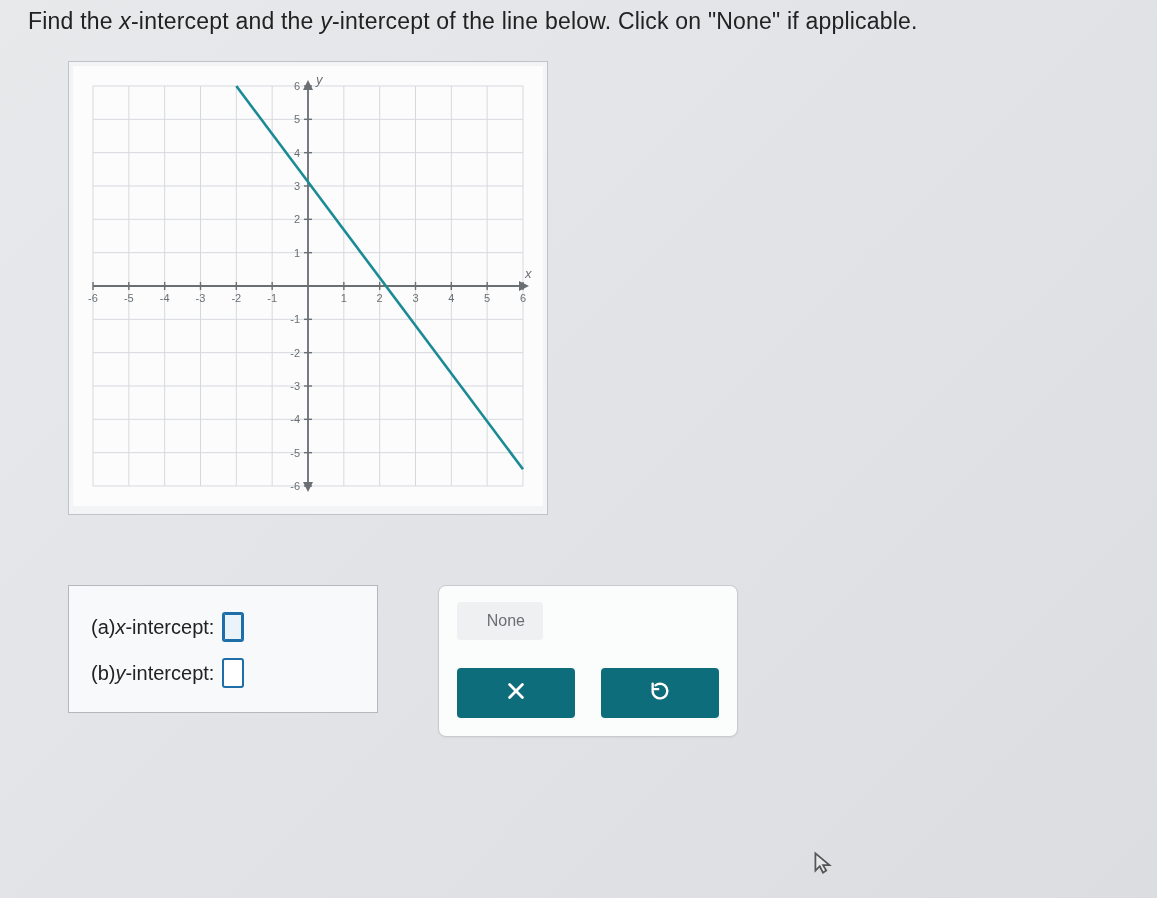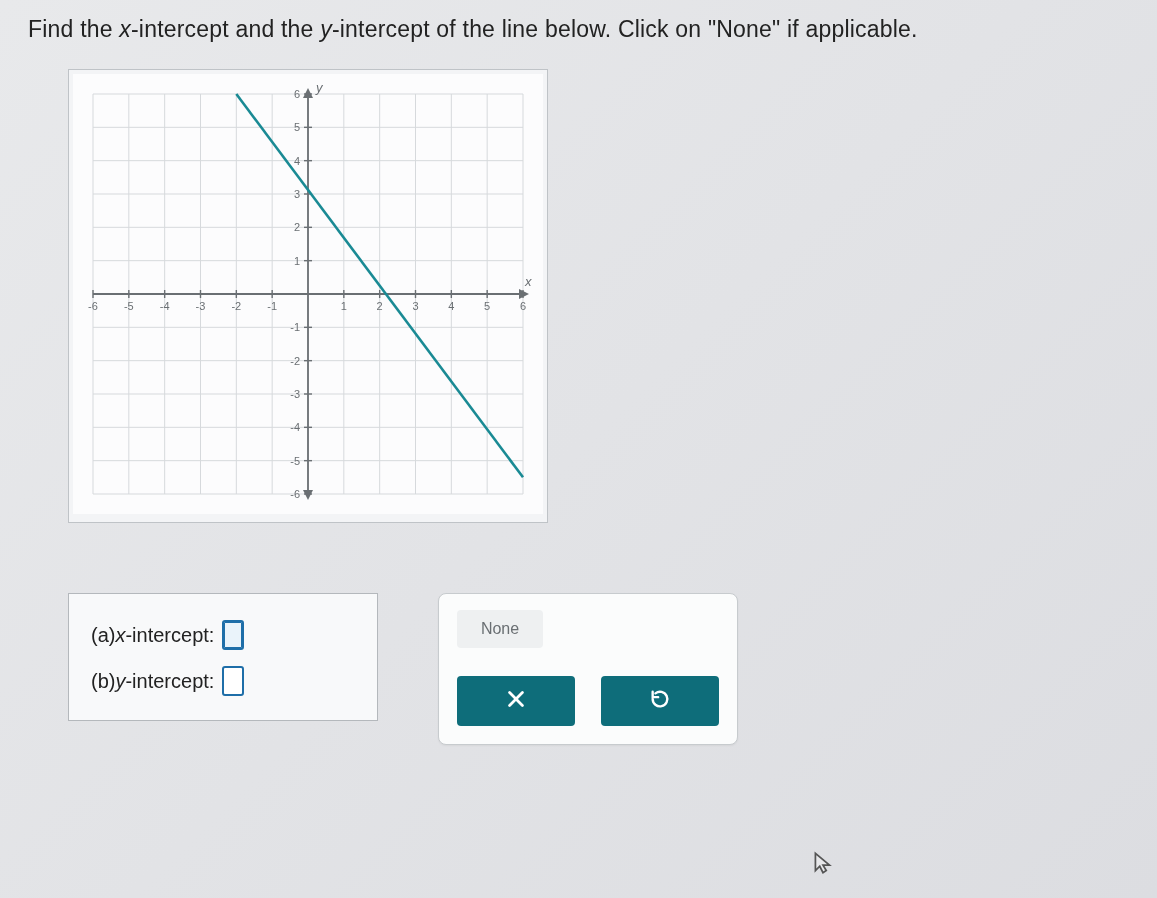--- a/index.html
+++ b/index.html
@@ -6,21 +6,21 @@
     margin: 0;
     padding: 0;
     width: 1157px;
     height: 898px;
     background: linear-gradient(135deg, #e8e9eb 0%, #dcdde1 100%);
     font-family: Arial, Helvetica, sans-serif;
     color: #2a2a2a;
     overflow: hidden;
   }
   .page {
-    padding: 16px 28px;
+    padding: 8px 28px;
     box-sizing: border-box;
   }
   .instruction {
     font-size: 23px;
     font-weight: 500;
     color: #222;
     margin-bottom: 26px;
     letter-spacing: 0.2px;
   }
   .instruction .it { font-style: italic; }
@@ -77,21 +77,21 @@
     border-radius: 8px;
     background: #fbfcfc;
     padding: 16px 18px 18px 18px;
     min-width: 300px;
     box-sizing: border-box;
     box-shadow: 0 1px 2px rgba(0,0,0,0.05);
   }
   .none-btn {
     display: inline-flex;
     align-items: center;
-    justify-content: center;
+    justify-content: flex-end;
     background: #eef0f1;
     color: #6a6f73;
     font-size: 16px;
     border-radius: 4px;
     padding: 10px 18px;
     min-width: 50px;
     cursor: pointer;
     user-select: none;
     margin-bottom: 28px;
   }

